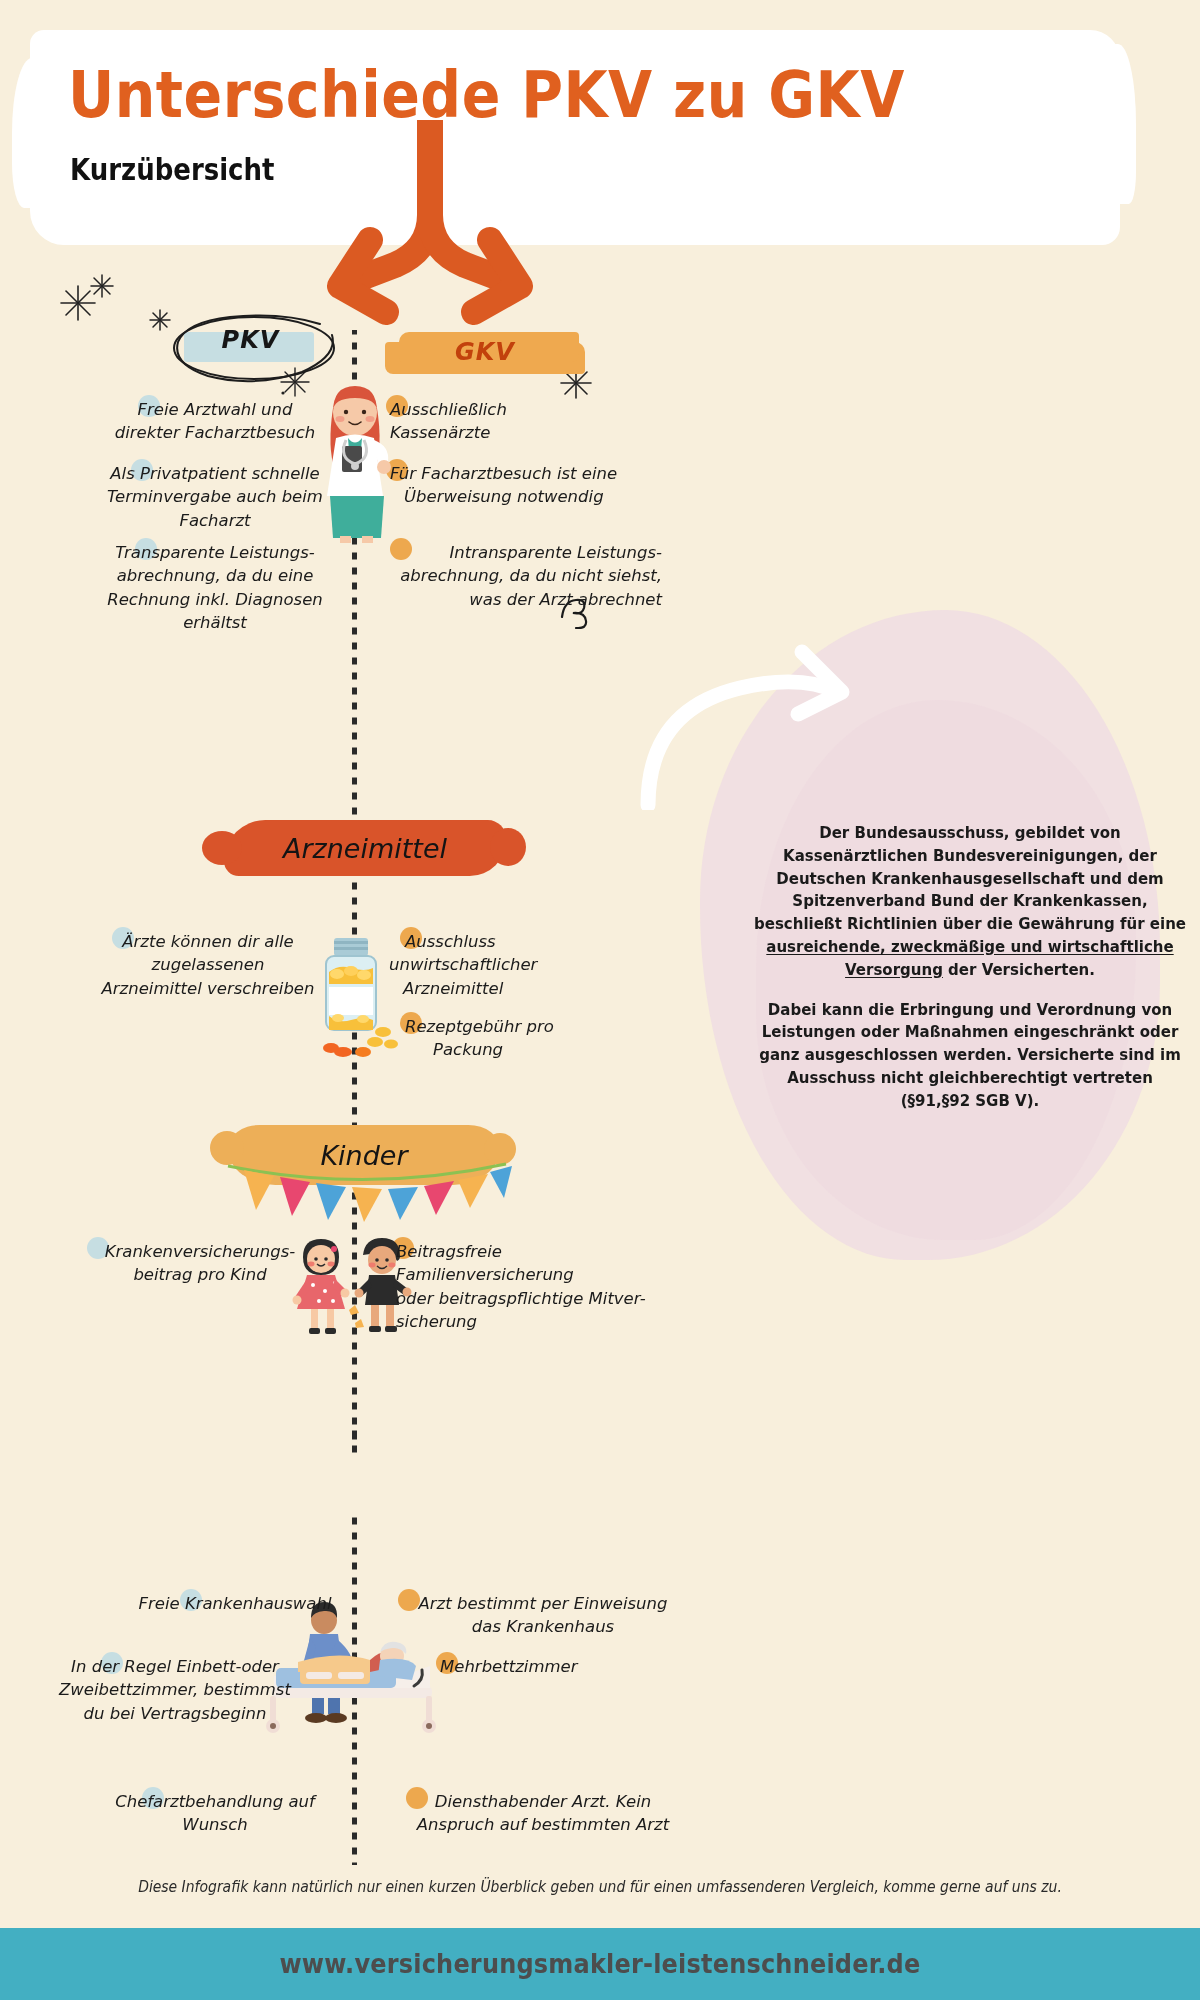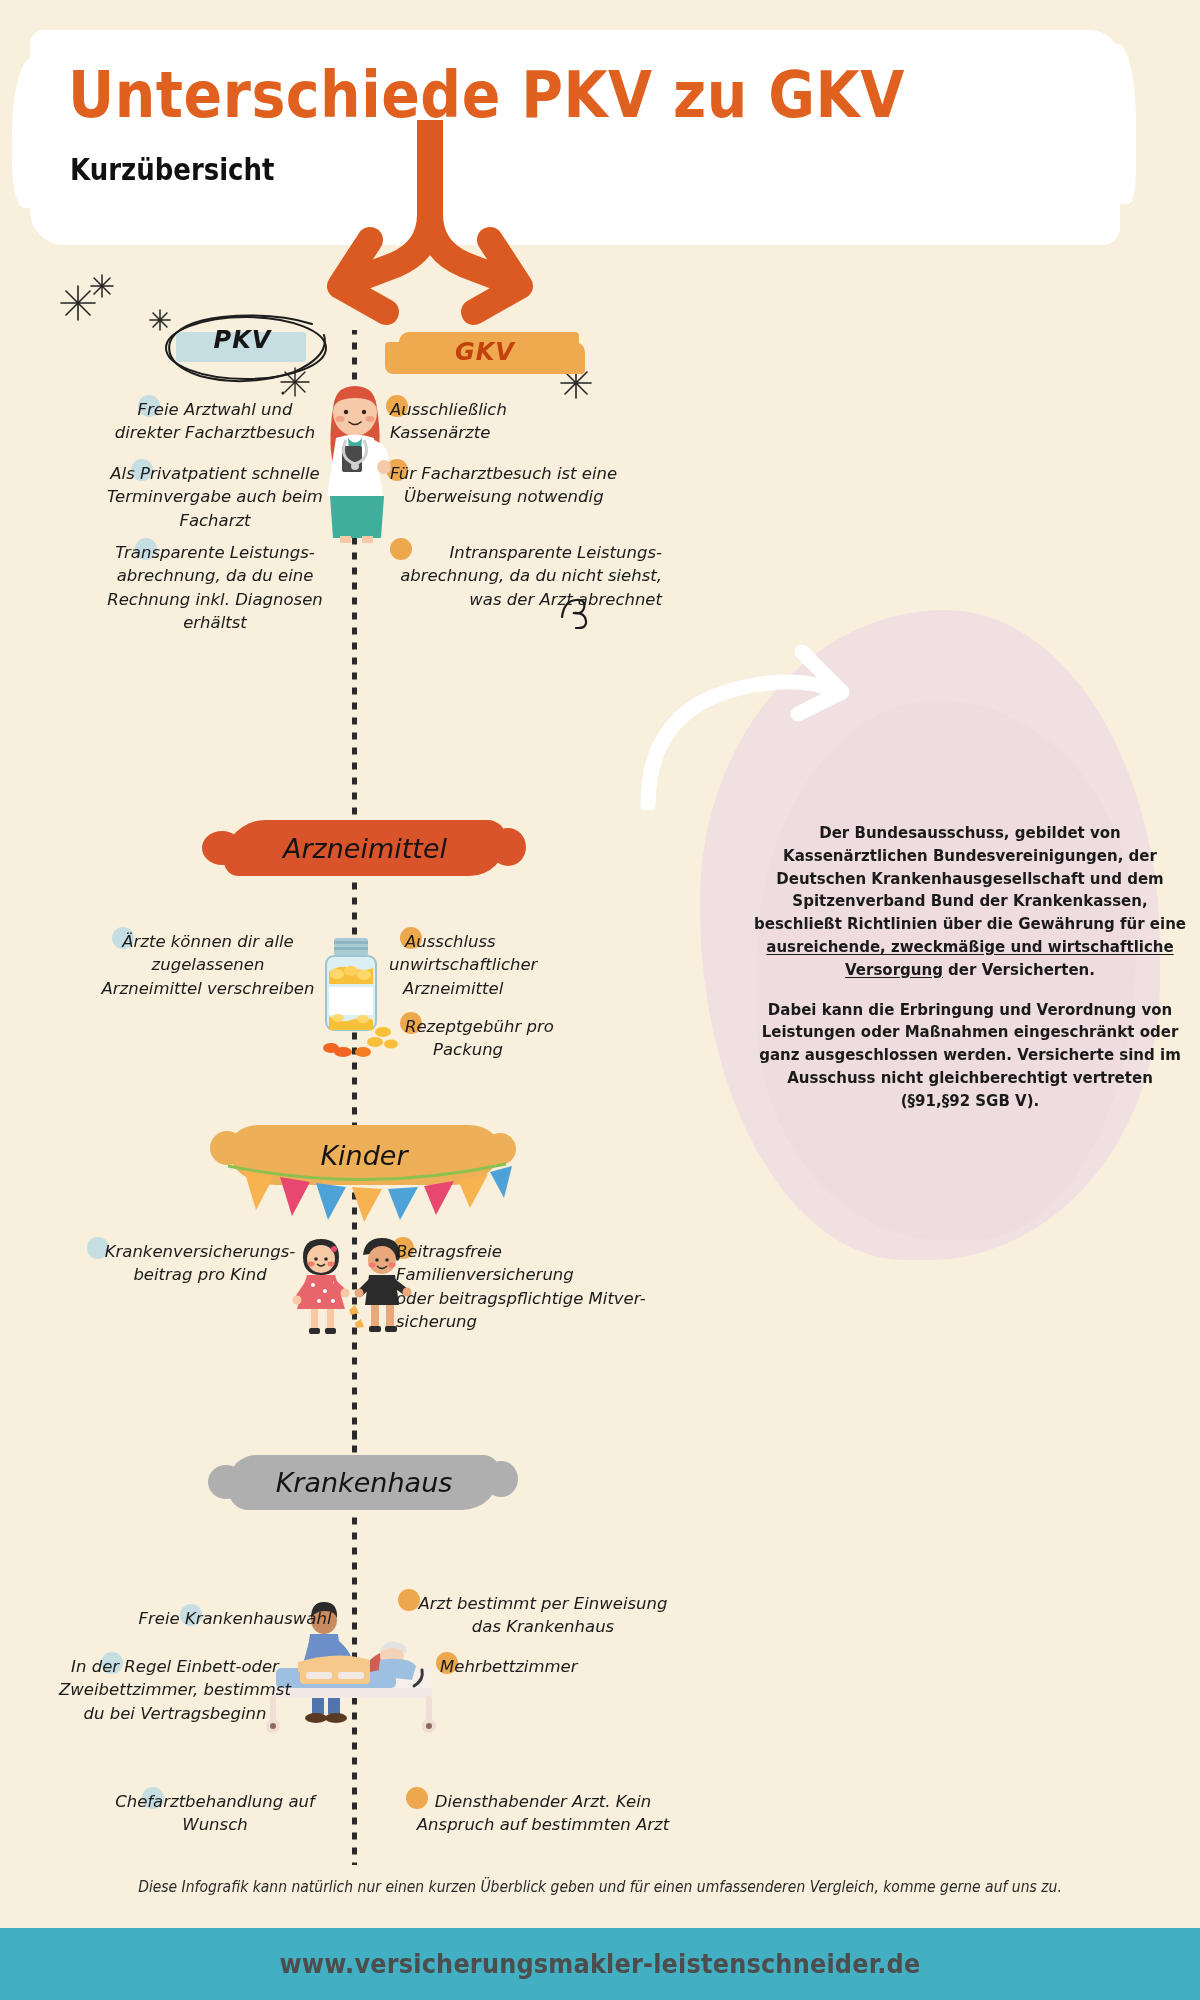--- a/index.html
+++ b/index.html
@@ -67,21 +67,21 @@
   
   .arrow-svg {
     position: absolute;
     left: 240px; top: 120px;
     width: 380px; height: 210px;
   }
 
   
   .pkv-wrap {
     position: absolute;
-    left: 160px; top: 318px;
+    left: 168px; top: 318px;
     width: 165px; height: 58px;
   }
   .pkv-hl {
     position: absolute;
     left: 16px; top: 14px;
     width: 130px; height: 30px;
     background: #C6DEE2;
     border-radius: 3px;
   }
   .pkv-text {
@@ -533,23 +533,20 @@
     <div>Krankenversicherungs-</div>
     <div>beitrag pro Kind</div>
   </div>
   <div class="bullet" style="left:396px;top:1240px;width:280px;text-align:left;">
     <span class="dot" style="left:-4px;top:-3px;background:#EDA84E;"></span>
     <div>Beitragsfreie Familienversicherung</div>
     <div>oder beitragspflichtige Mitver-</div>
     <div>sicherung</div>
   </div>
 
-  <div class="band band-kh">
-    <span>Krankenhaus</span>
-  </div>
 
   <svg class="illus" style="left:262px;top:1598px;" width="190" height="140" viewBox="0 0 190 140">
 
     <ellipse cx="62" cy="22" rx="13" ry="14" fill="#C98B60"></ellipse>
     <path d="M49 20 q0 -16 13 -16 q14 0 13 16 q-3 -8 -13 -7 q-10 1 -13 7z" fill="#2b2b2b"></path>
     <path d="M48 36 l28 0 l6 48 l-40 0z" fill="#6C8FC9"></path>
     <path d="M48 40 l-8 30 l8 3 l6 -24z" fill="#6C8FC9"></path>
     <path d="M76 42 q16 14 14 26 l-9 2 q-2 -12 -11 -18z" fill="#6C8FC9"></path>
     <circle cx="84" cy="72" r="6" fill="#C98B60"></circle>
     <rect x="50" y="84" width="12" height="32" fill="#4F74AE"></rect>
@@ -570,21 +567,21 @@
     <path d="M118 62 q28 -4 36 6 l-4 14 l-34 -4z" fill="#9EC0E0"></path>
     <rect x="8" y="98" width="6" height="26" rx="2" fill="#F0DDD5"></rect>
     <rect x="164" y="98" width="6" height="26" rx="2" fill="#F0DDD5"></rect>
     <circle cx="11" cy="128" r="7" fill="#F0DDD5"></circle>
     <circle cx="11" cy="128" r="3" fill="#8a6a5c"></circle>
     <circle cx="167" cy="128" r="7" fill="#F0DDD5"></circle>
     <circle cx="167" cy="128" r="3" fill="#8a6a5c"></circle>
     <path d="M152 88 q10 -6 8 -16" stroke="#3a3a3a" stroke-width="3" fill="none" stroke-linecap="round"></path>
   </svg>
 
-  <div class="bullet left-col" style="left:105px;top:1592px;margin-top:15px;">
+  <div class="bullet left-col" style="left:105px;top:1592px;">
     <span class="dot" style="left:75px;top:-3px;"></span>
     <div>Freie Krankenhauswahl</div>
   </div>
   <div class="bullet left-col" style="left:45px;top:1655px;">
     <span class="dot" style="left:56px;top:-3px;"></span>
     <div>In der Regel Einbett-oder</div>
     <div>Zweibettzimmer, bestimmst</div>
     <div>du bei Vertragsbeginn</div>
   </div>
   <div class="bullet left-col" style="left:85px;top:1790px;">

